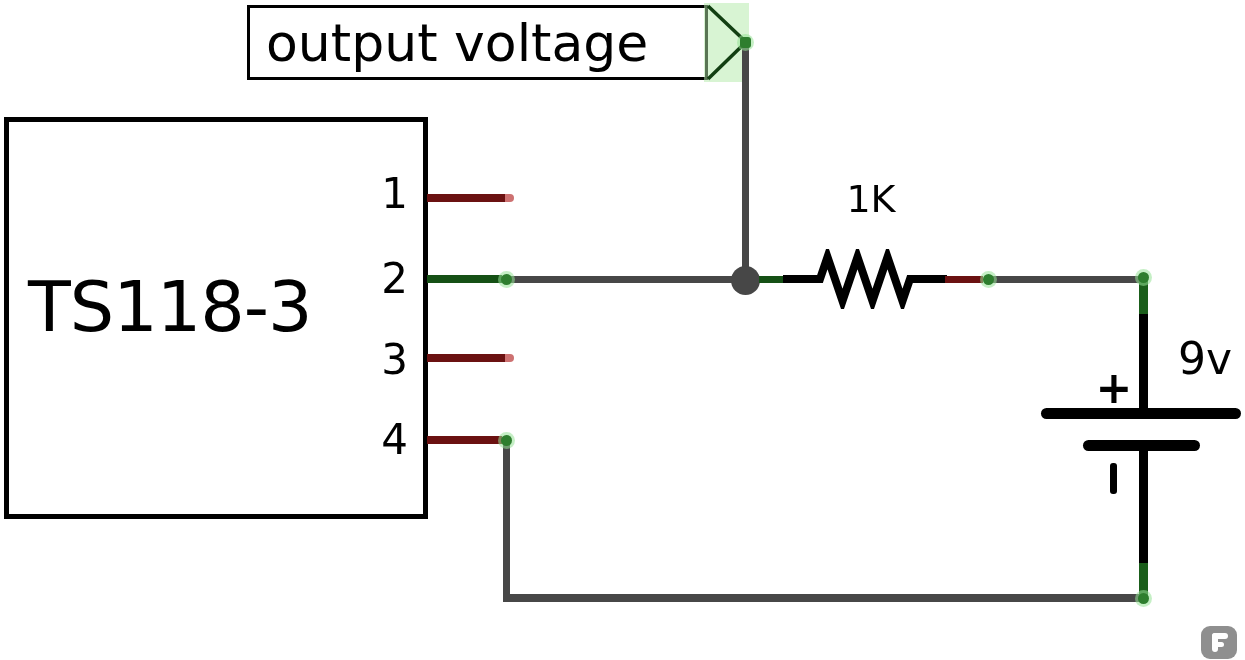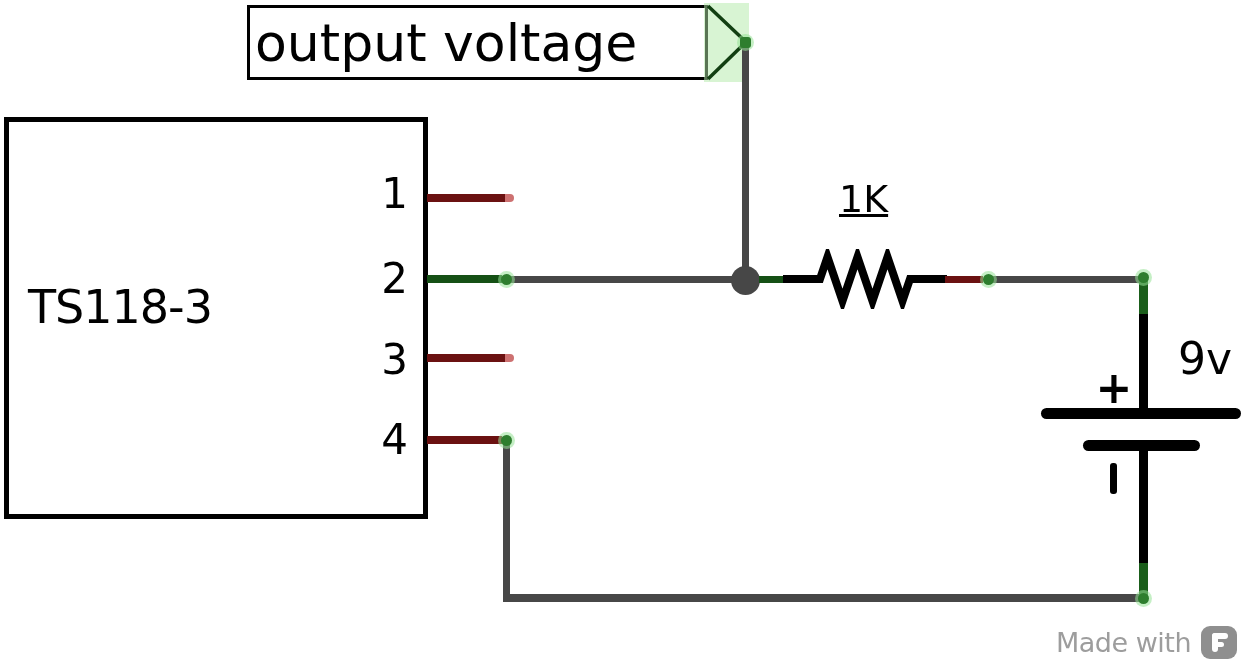--- a/index.html
+++ b/index.html
@@ -12,23 +12,23 @@
   .junction{position:absolute;width:29px;height:29px;border-radius:50%;background:var(--wire,#474747);}
   .lead{position:absolute;height:8px;}
   .lead.red{background:var(--pin-red,#6b1111);}
   .lead.green{background:var(--pin-green,#155015);}
   .lead.tip{background:var(--pin-red-tip,#cd7171);border-radius:0 4px 4px 0;}
   .seg{position:absolute;height:7px;}
   .dot{position:absolute;width:17px;height:17px;border-radius:50%;background:var(--connector-halo,rgba(150,225,150,.55));}
   .dot .core{position:absolute;inset:3px;border-radius:50%;background:var(--connector-core,#2e7e2e);}
   .dot.square .core{border-radius:3px;}
   .net-label-box{position:absolute;background:#fff;border:3px solid #000;display:flex;align-items:center;box-sizing:border-box;}
-  .net-label-text{font-size:52px;line-height:62px;padding-left:5px;white-space:nowrap;}
+  .net-label-text{font-size:52px;line-height:62px;padding-left:16px;white-space:nowrap;}
   .ic-box{position:absolute;background:#fff;border:5px solid #000;box-sizing:border-box;}
-  .ic-title{position:absolute;font-size:46px;line-height:72px;white-space:nowrap;letter-spacing:-1px;}
+  .ic-title{position:absolute;font-size:70px;line-height:72px;white-space:nowrap;letter-spacing:-1px;}
   .pin-num{position:absolute;right:15px;width:60px;text-align:right;font-size:42px;line-height:42px;}
   .val-label{position:absolute;font-size:38px;line-height:38px;}
   .bat{position:absolute;background:var(--symbol-black,#000);}
   .plate{border-radius:6px;}
   .plus-label{position:absolute;width:44px;height:44px;font-size:44px;line-height:44px;font-weight:bold;text-align:center;}
   .volt-label{position:absolute;font-size:44px;line-height:36px;}
   .minus-bar{position:absolute;width:7px;height:31px;background:var(--symbol-black,#000);border-radius:3px;}
   .watermark{position:absolute;right:8px;bottom:1px;display:flex;align-items:center;gap:10px;}
   .wm-text{font-size:27px;color:var(--watermark-light,#9d9d9d);letter-spacing:-0.5px;}
   .wm-brand{font-size:27px;font-weight:bold;color:var(--watermark-gray,#8f8f8f);letter-spacing:-0.5px;}
@@ -67,21 +67,21 @@
   <div class="lead green" style="left:427px;top:275px;width:75px;"></div>
   <div class="lead red" style="left:427px;top:354px;width:78px;"></div>
   <div class="lead tip" style="left:505px;top:354px;width:9px;"></div>
   <div class="lead red" style="left:427px;top:436px;width:75px;"></div>
 
   <div class="seg" style="left:759px;top:276px;width:25px;background:var(--pin-green,#155015);"></div>
   <svg class="abs" style="left:783px;top:249px;" width="166" height="60" viewBox="0 0 166 60">
     <polyline points="0,30 37,30 44.5,8 59.5,52 74.5,8 89.5,52 104.5,8 119.5,52 127,30 164,30" fill="none" stroke="#000" stroke-width="8"></polyline>
   </svg>
   <div class="seg" style="left:945px;top:276px;width:38px;background:var(--pin-red,#6b1111);"></div>
-  <span class="val-label" style="left:839px;top:180px;width:100px;text-decoration:underline;">1K</span>
+  <span class="val-label" style="left:821px;top:180px;width:100px;text-align:center;">1K</span>
 
   <div class="bat" style="left:1139px;top:278px;width:9px;height:36px;background:var(--battery-green,#1b5e1b);"></div>
   <div class="bat" style="left:1139px;top:314px;width:9px;height:96px;"></div>
   <div class="bat plate" style="left:1041px;top:408px;width:200px;height:11px;"></div>
   <div class="bat plate" style="left:1083px;top:440px;width:117px;height:11px;"></div>
   <div class="bat" style="left:1139px;top:451px;width:9px;height:112px;"></div>
   <div class="bat" style="left:1139px;top:563px;width:9px;height:35px;background:var(--battery-green,#1b5e1b);"></div>
   <span class="plus-label" style="left:1092px;top:366px;">+</span>
   <div class="minus-bar" style="left:1110px;top:463px;"></div>
   <span class="volt-label" style="left:1178px;top:341px;">9v</span>
@@ -99,21 +99,20 @@
       <span class="core"></span>
     </div>
   <div class="dot" style="left:1135px;top:269px;">
       <span class="core"></span>
     </div>
   <div class="dot" style="left:1135px;top:590px;">
       <span class="core"></span>
     </div>
 
   <div class="watermark">
-    <span class="wm-text">Made with</span>
     <svg width="36" height="33" viewBox="0 0 36 33">
       <rect width="36" height="33" rx="9" fill="#8f8f8f"></rect>
       <rect x="11" y="7" width="6" height="19" rx="3" fill="#fff"></rect>
       <rect x="11" y="7" width="16" height="6" rx="3" fill="#fff"></rect>
       <rect x="11" y="16" width="12" height="5" rx="2.5" fill="#fff"></rect>
     </svg>
   </div>
 
 </div>
 

